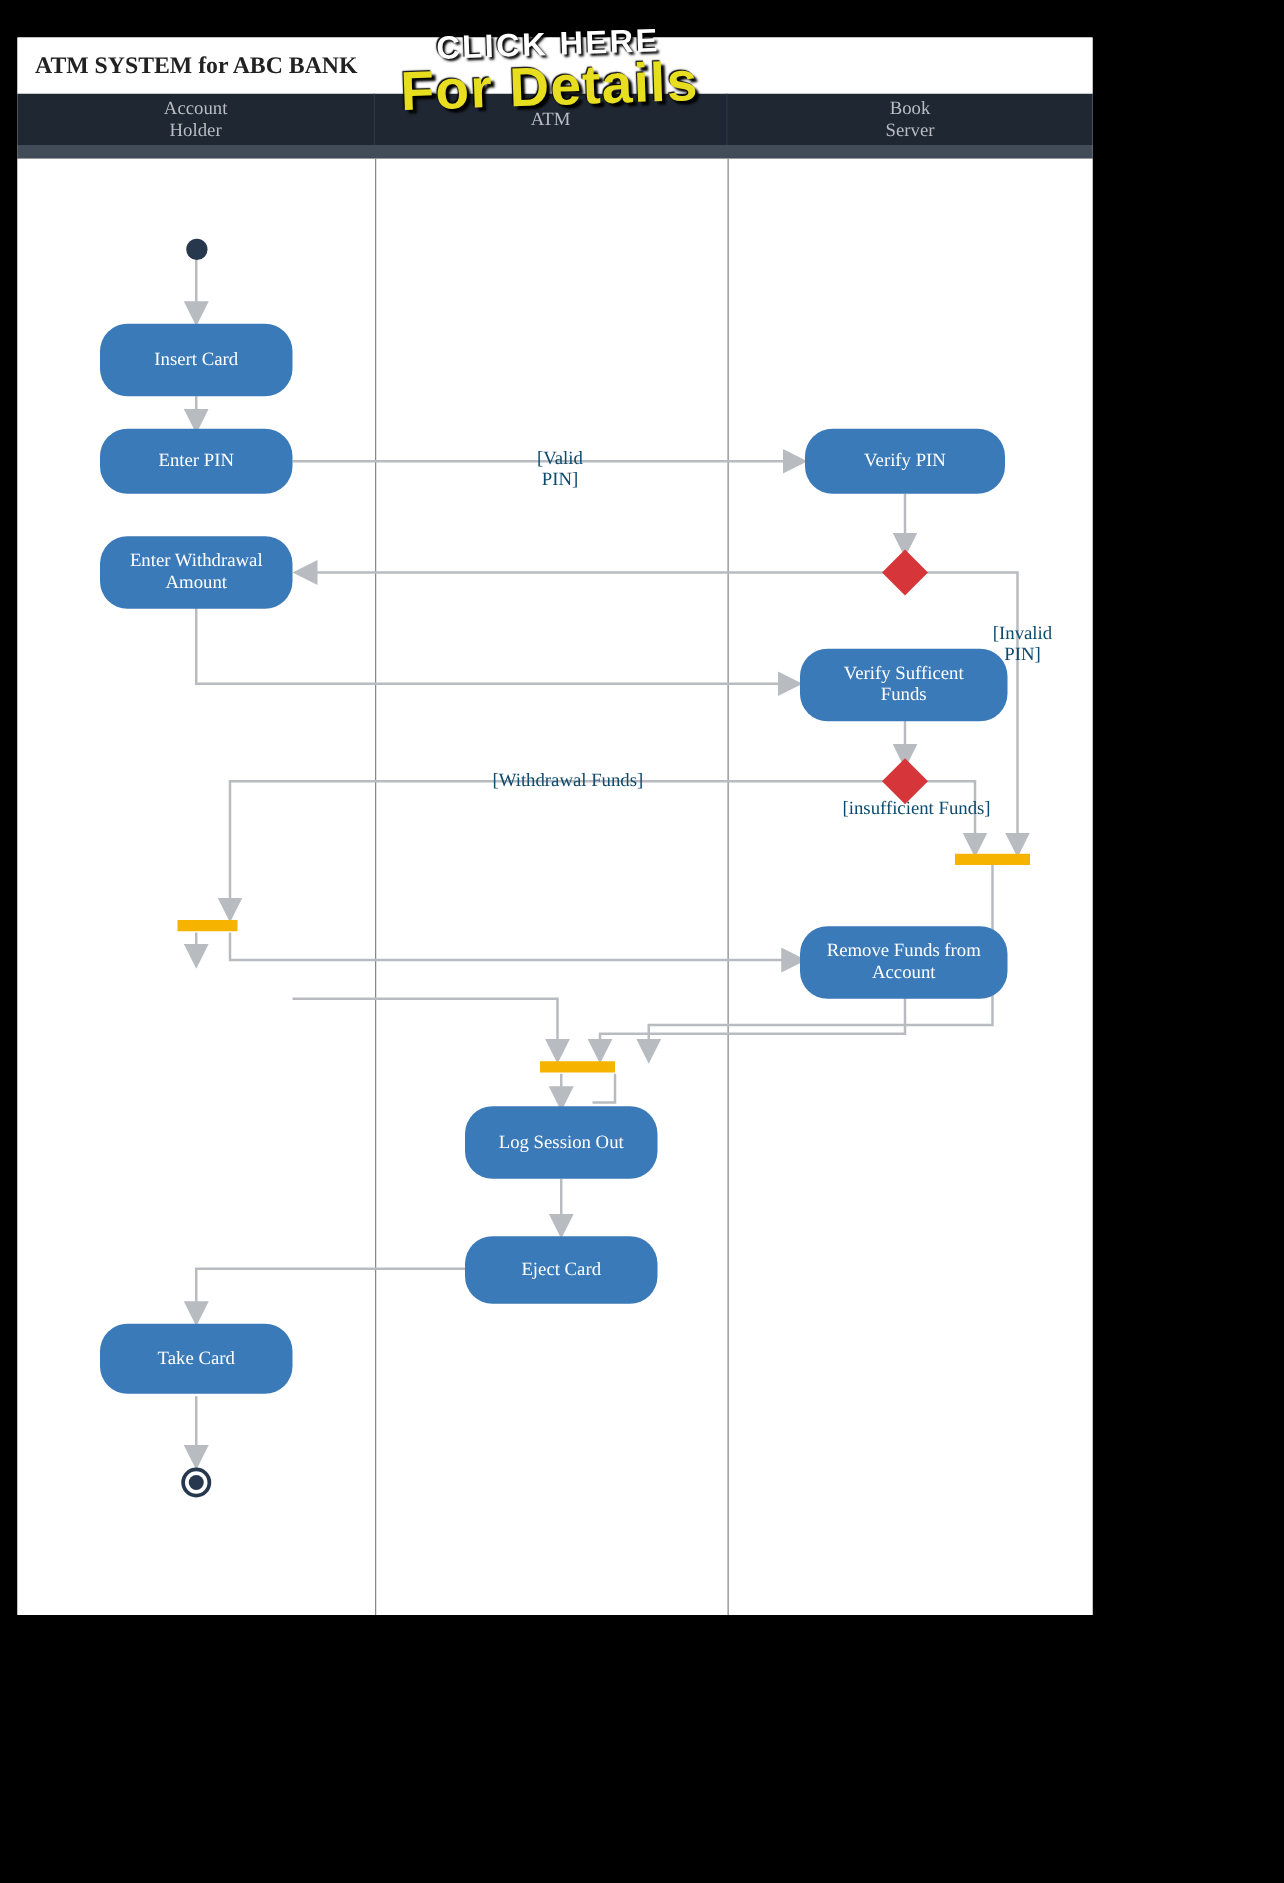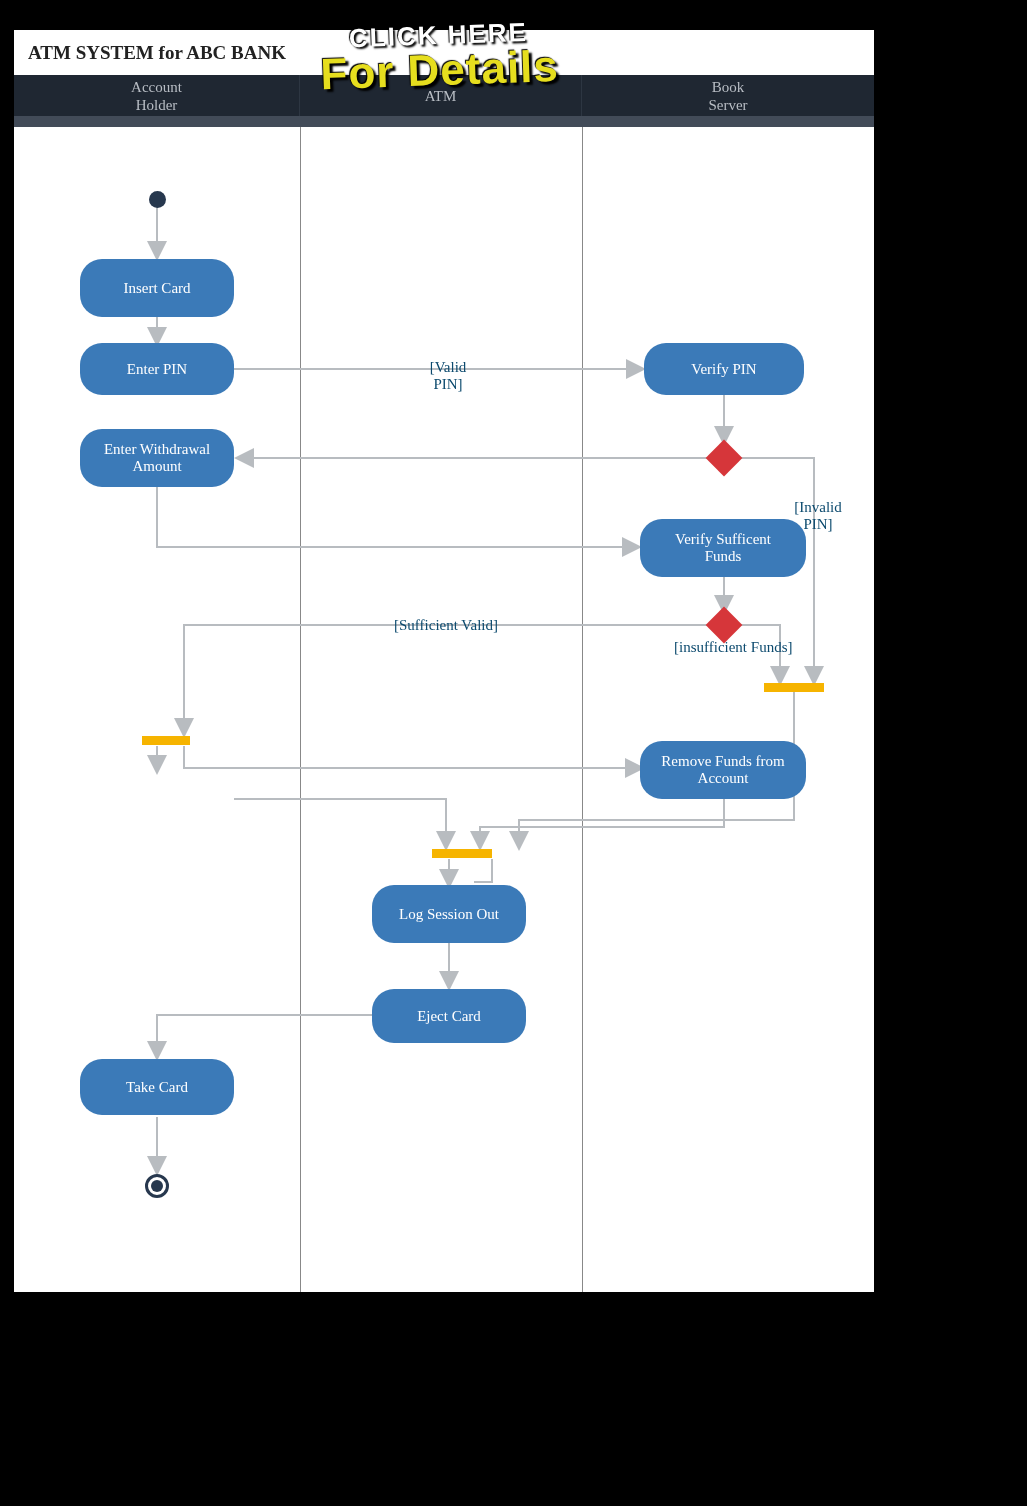--- a/index.html
+++ b/index.html
@@ -241,21 +241,21 @@
       <div class="activity" style="left:66px; top:932px; width:154px; height:56px;">
         <span>Take Card</span>
       </div>
 
       <div class="end-node" style="left:131px; top:1047px;"></div>
 
       <div class="guard" style="left:404px; top:232px; width:60px; white-space:pre-line;">[Valid
 PIN]</div>
       <div class="guard" style="left:772px; top:372px; width:64px; white-space:pre-line;">[Invalid
 PIN]</div>
-      <div class="guard" style="left:380px; top:490px;">[Sufficient Valid]</div>
+      <div class="guard" style="left:380px; top:490px;">[Withdrawal Funds]</div>
       <div class="guard" style="left:660px; top:512px;">[insufficient Funds]</div>
 
     </div>
   </div>
 
   <div class="cta">
     <div class="l1">CLICK HERE</div>
     <div class="l2">For Details</div>
   </div>
 

